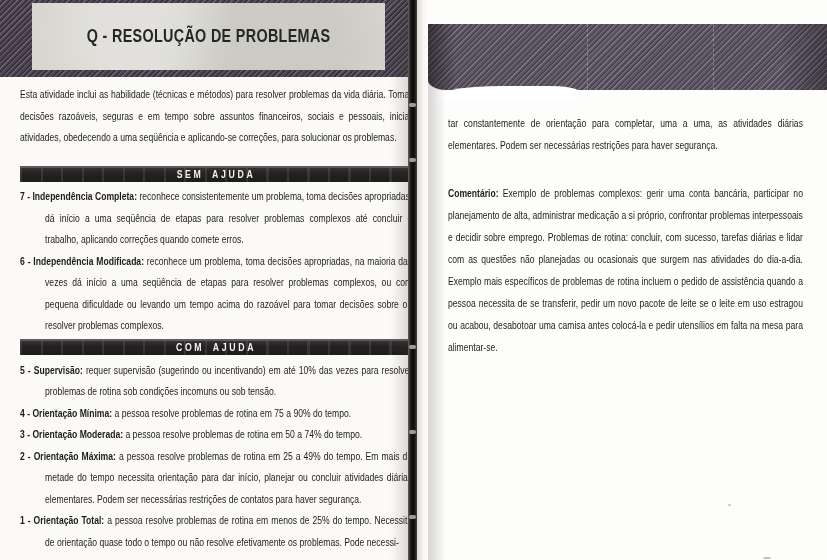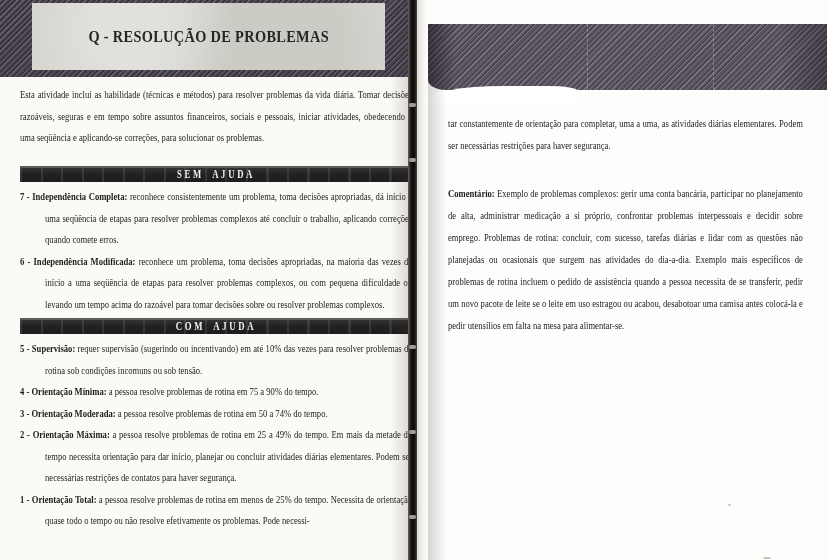--- a/index.html
+++ b/index.html
@@ -1,19 +1,19 @@
 <!DOCTYPE html>
 <html lang="pt"><head>
 <meta charset="utf-8">
 <style>
   html,body{margin:0;padding:0;background:#e9e9e9;}
   .scan{
     position:relative;width:827px;height:560px;overflow:hidden;
     background:#fdfdfb;
-    font-family:Liberation Serif, serif;
+    font-family:Liberation Sans, sans-serif;
     color:#1c1c1c;
   }
   
   .page-left{position:absolute;left:0;top:0;width:414px;height:560px;background:#fbfaf6;}
   .band{position:absolute;left:0;top:0;width:100%;}
   .band-left{
     height:77px;
     background:repeating-linear-gradient(135deg,#6a6170 0 1px,#4b4450 1px 2.6px,#363039 2.6px 4px);
   }
   .title-box{

